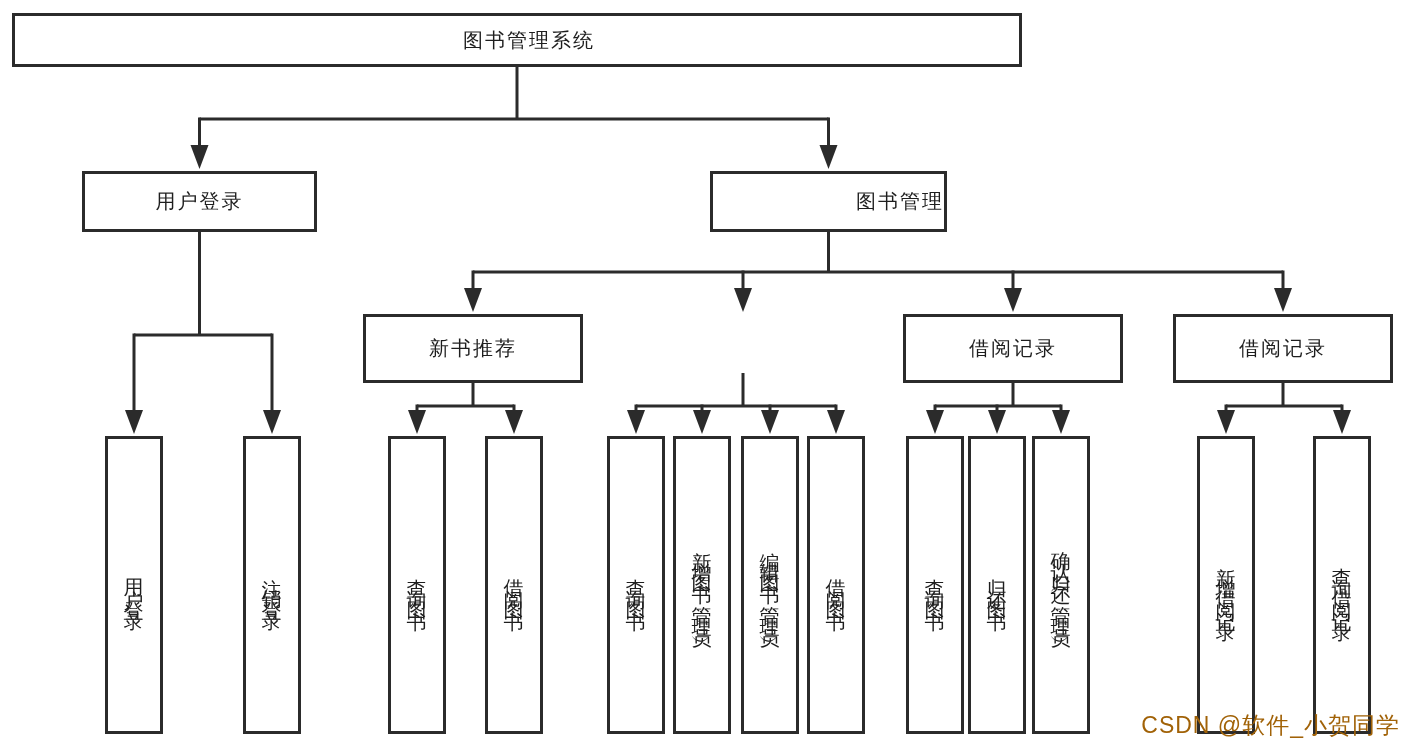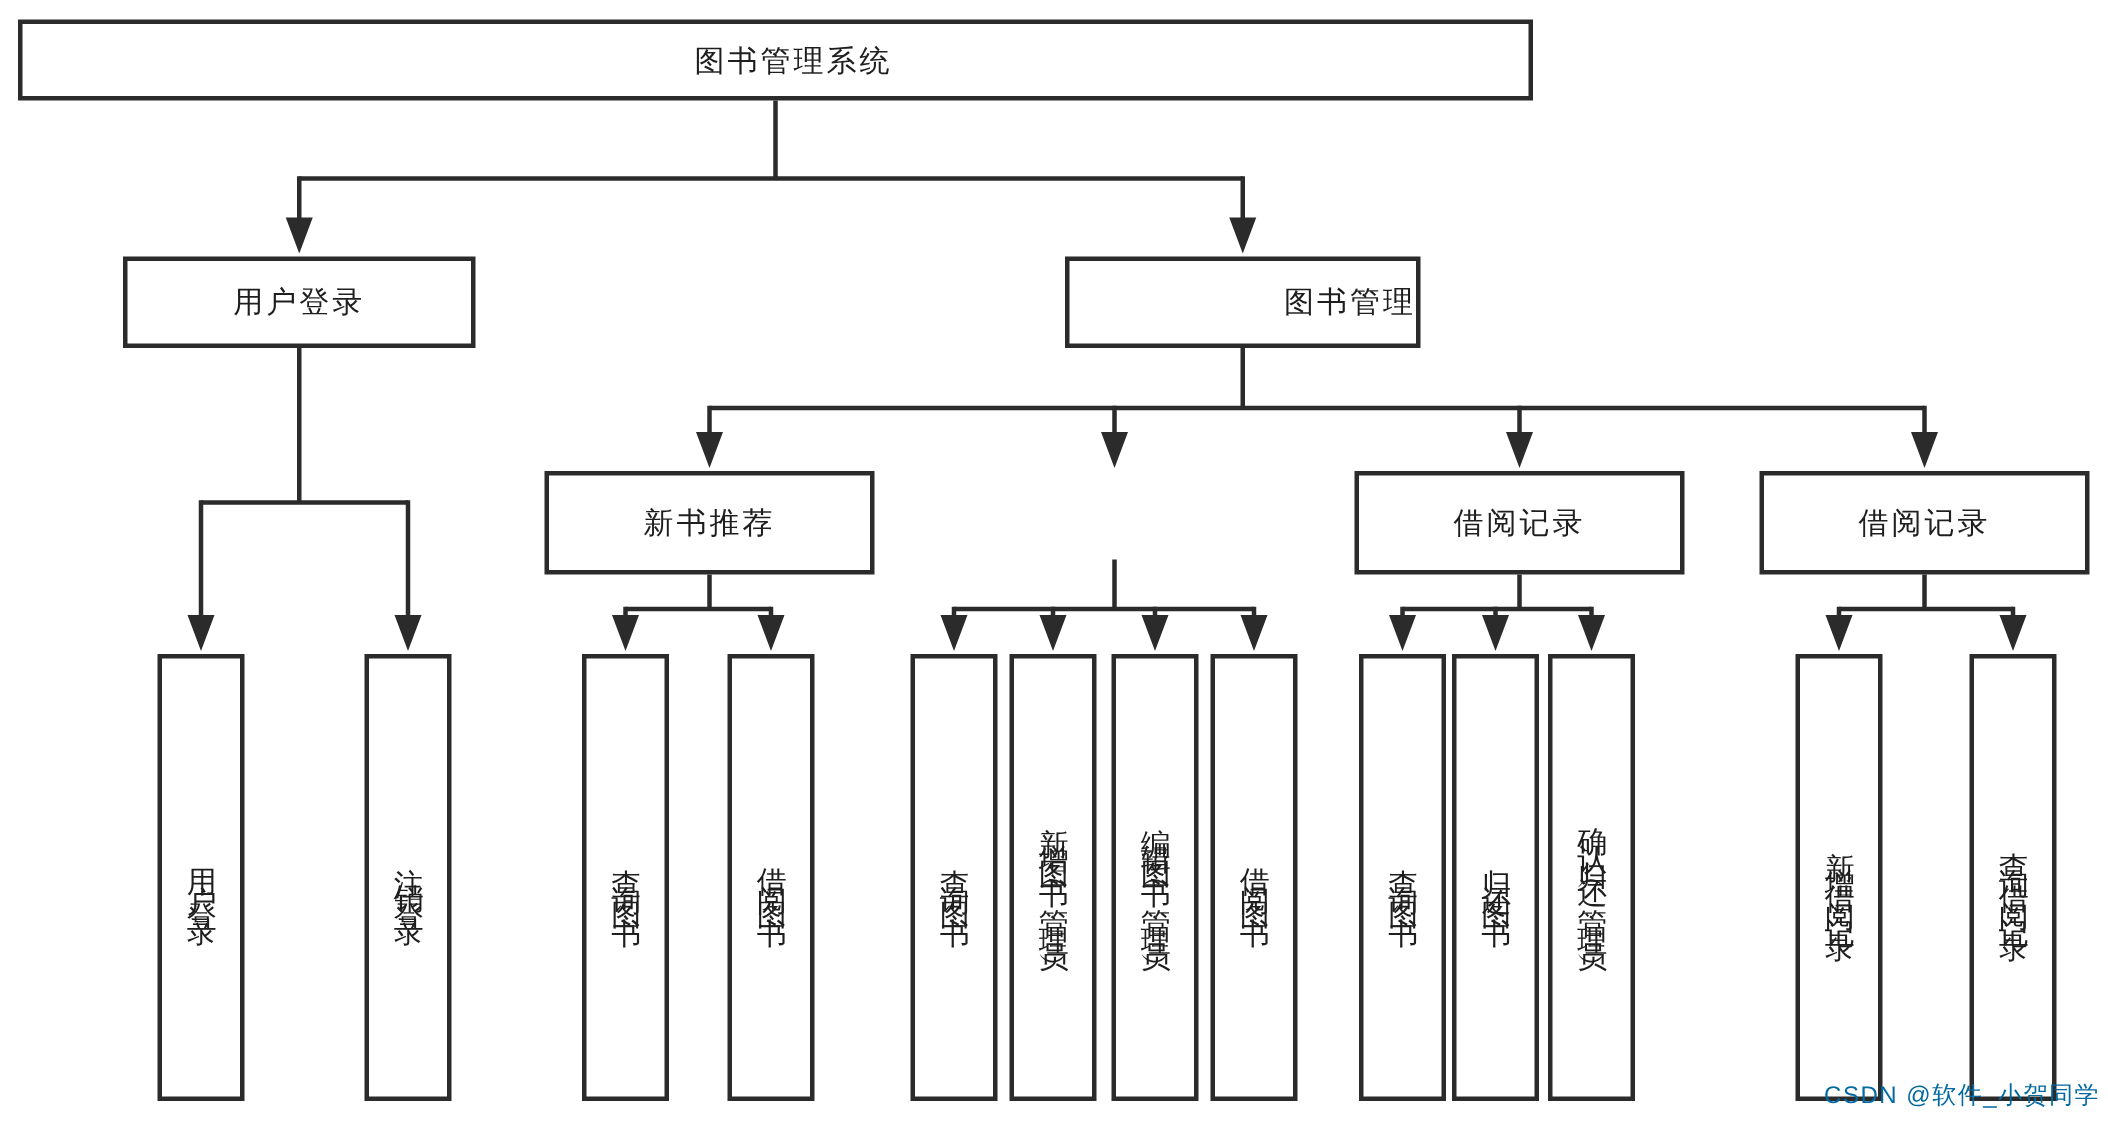--- a/index.html
+++ b/index.html
@@ -57,22 +57,22 @@
 
   #new-book-box       { left: 363px; }
   #book-borrow-box    { left: 633px; }
   #current-borrow-box { left: 903px; }
   #records-box        { left: 1173px; }
 
   .watermark {
     position: absolute;
     right: 5px;
     bottom: 6px;
-    color: #0369a1;
-    font-size: 16px;
+    color: #a16207;
+    font-size: 23px;
     letter-spacing: 1px;
     z-index: 3;
     white-space: nowrap;
   }
 </style>
 </head>
 <body>
 
 <div id="canvas">
 

